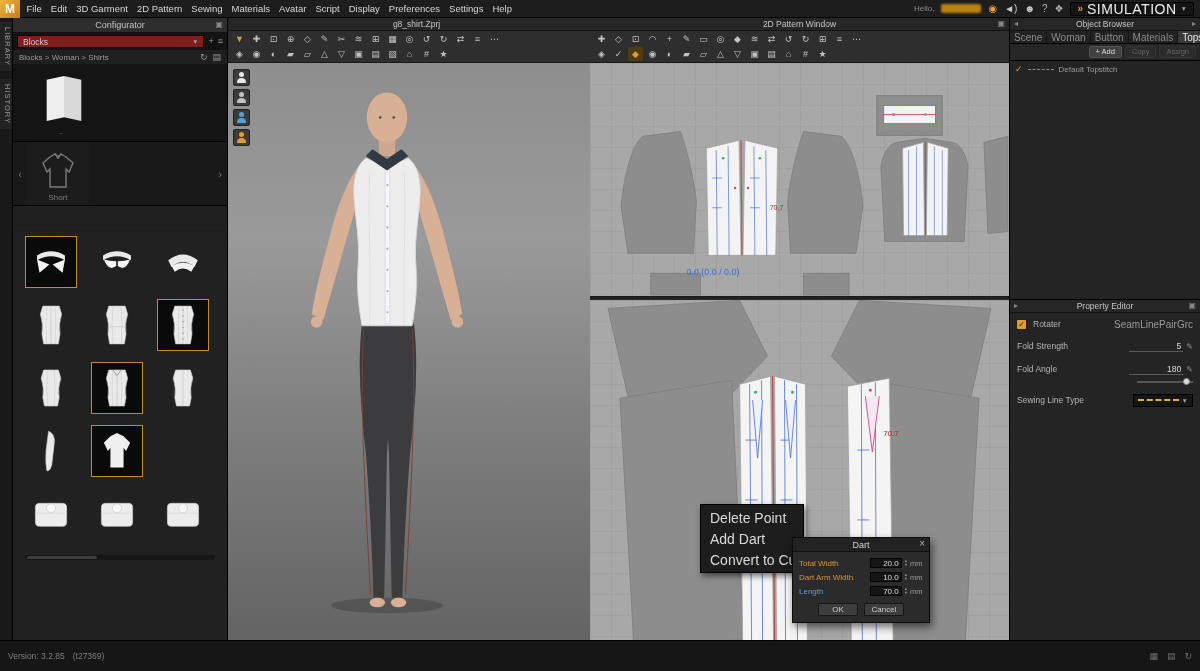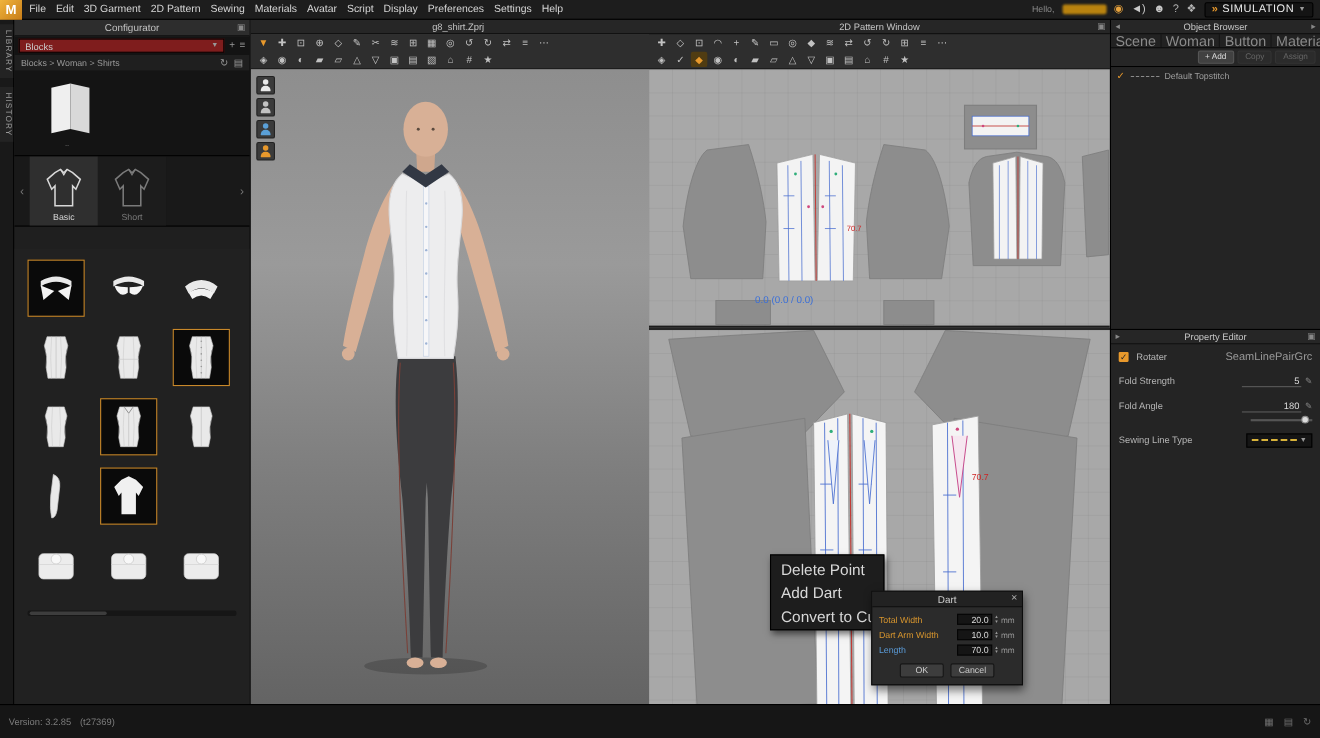--- a/index.html
+++ b/index.html
@@ -12,21 +12,21 @@
   .logo{width:20px;height:18px;background:linear-gradient(135deg,#f0b43c,#c87d18);color:#fff;font-weight:bold;font-size:12px;display:flex;align-items:center;justify-content:center;flex:0 0 auto}
   .menus{display:flex;height:100%;align-items:center;margin-left:2px}
   .menu-item{padding:0 4.5px;font-size:9.5px;color:#d6d6d6;white-space:nowrap;cursor:default}
   .menubar-right{margin-left:auto;display:flex;align-items:center;gap:7px;padding-right:6px;height:100%}
   .hello{font-size:8px;color:#8a8a8a}
   .username-blur{width:40px;height:9px;border-radius:2px;background:#b8820f;filter:blur(1.1px)}
   .mb-icons{display:flex;align-items:center;gap:7px}
   .mb-icon{font-size:10px;line-height:1;color:#c9c9c9}
   .simulation{display:flex;align-items:center;gap:4px;background:#141414;border:1px solid #000;padding:1px 6px;height:14px;border-radius:2px}
   .sim-chevrons{color:#e8992c;font-size:10px;font-weight:bold;line-height:1}
-  .sim-label{font-size:10px;color:#eee;letter-spacing:.5px}
+  .sim-label{font-size:14px;color:#eee;letter-spacing:.5px}
   .caret{font-size:6.5px;color:#999}
 
   
   .left-rail{position:absolute;left:0;top:18px;width:13px;bottom:19px;background:#191919;border-right:1px solid #000;display:flex;flex-direction:column;align-items:center;padding-top:4px;gap:8px}
   .rail-tab{writing-mode:vertical-rl;font-size:7.5px;color:#9a9a9a;letter-spacing:1px;padding:5px 0;background:#232323;width:12px;text-align:center}
 
   
   .configurator{position:absolute;left:13px;top:18px;width:215px;bottom:19px;background:#1f1f1f;border-right:1px solid #000;overflow:hidden}
   .cfg-header{height:15px;background:#2d2d2d;display:flex;align-items:center;justify-content:center;font-size:9px;color:#c0c0c0;position:relative;border-bottom:1px solid #111}
   .hdr-icon{position:absolute;right:4px;top:50%;transform:translateY(-50%);font-size:8px;color:#888;line-height:1}
@@ -92,21 +92,21 @@
   .dlg-label{flex:1;font-size:8px}
   .dlg-input{width:32px;height:10px;background:#151515;border:1px solid #050505;font-size:8px;color:#ddd;text-align:right;padding:0 2px;line-height:9px}
   .dlg-spin{display:flex;flex-direction:column;font-size:4.5px;color:#999;line-height:4px}
   .dlg-unit{font-size:7.5px;color:#999;width:13px}
   .dlg-buttons{display:flex;justify-content:center;gap:6px;padding:4px 0 6px}
   .dlg-buttons button{width:40px;height:13px;background:#3d3d3d;border:1px solid #161616;color:#ccc;font-size:8px;font-family:inherit;border-radius:2px;line-height:1}
 
   
   .right-panel{position:absolute;left:1010px;top:18px;width:190px;bottom:19px;background:#232323}
   .ob-tabs{height:13px;display:flex;background:#1b1b1b;border-bottom:1px solid #000}
-  .ob-tab{padding:0 4px;font-size:13px;color:#8a8a8a;display:flex;align-items:center;background:#222;border-right:1px solid #141414;white-space:nowrap}
+  .ob-tab{padding:0 4px;font-size:10px;color:#8a8a8a;display:flex;align-items:center;background:#222;border-right:1px solid #141414;white-space:nowrap}
   .ob-tab.active{background:#3a3a3a;color:#e8e8e8}
   .ob-actions{height:17px;display:flex;align-items:center;justify-content:flex-end;gap:3px;padding:0 4px;background:#262626;border-bottom:1px solid #000}
   .ob-btn{height:12px;padding:0 6px;font-size:7.5px;display:flex;align-items:center;border-radius:2px;line-height:1}
   .ob-btn.primary{background:#414141;color:#ddd;border:1px solid #555}
   .ob-btn.disabled{background:#2b2b2b;color:#666;border:1px solid #333}
   .ob-list{position:absolute;left:0;right:0;top:43px;height:239px;background:#242424;border-bottom:1px solid #000}
   .ob-item{height:16px;display:flex;align-items:center;gap:5px;padding:0 5px}
   .check-icon{color:#e8992c;font-size:9px;line-height:1}
   .stitch-swatch{width:26px;height:0;border-top:1px dashed #8a8a8a}
   .ob-item-label{font-size:8px;color:#9d9d9d}
@@ -196,27 +196,20 @@
     <div class="cfg-preview">
       <svg viewBox="0 0 52 52">
         <path d="M8 7 L26 3 L26 46 L8 50 Z" fill="#efefef"></path>
         <path d="M26 3 L44 7 L44 50 L26 46 Z" fill="#d9d9d9"></path>
       </svg>
       <span class="caption">..</span>
     </div>
     <div class="cat-tabs">
       <span class="cat-arrow">‹</span>
       <div style="display:flex">
-          <div class="cat-tab active">
-          <svg viewBox="0 0 44 40">
-            <path d="M14 6 L19 3 L22 6 L25 3 L30 6 L37 12 L33 21 L30 18 L30 36 L14 36 L14 18 L11 21 L7 12 Z" fill="none" stroke="currentColor" stroke-width="1.4"></path>
-            <path d="M19 3 L22 8 L25 3" fill="none" stroke="currentColor" stroke-width="1"></path>
-          </svg>
-          <span class="cat-label">Basic</span>
-        </div>
           <div class="cat-tab">
           <svg viewBox="0 0 44 40">
             <path d="M14 6 L19 3 L22 6 L25 3 L30 6 L37 12 L33 21 L30 18 L30 36 L14 36 L14 18 L11 21 L7 12 Z" fill="none" stroke="currentColor" stroke-width="1.4"></path>
             <path d="M19 3 L22 8 L25 3" fill="none" stroke="currentColor" stroke-width="1"></path>
           </svg>
           <span class="cat-label">Short</span>
         </div>
         </div>
       <span class="cat-arrow right">›</span>
     </div>

